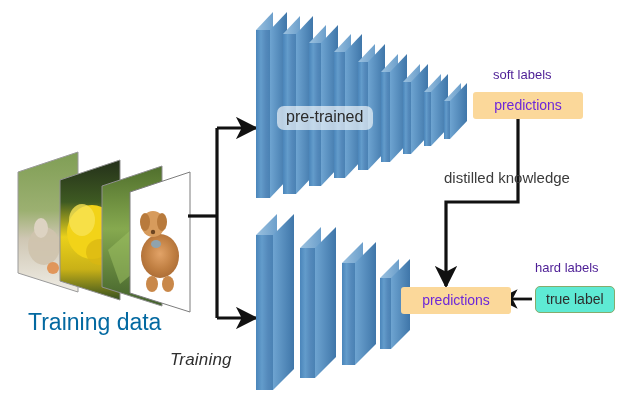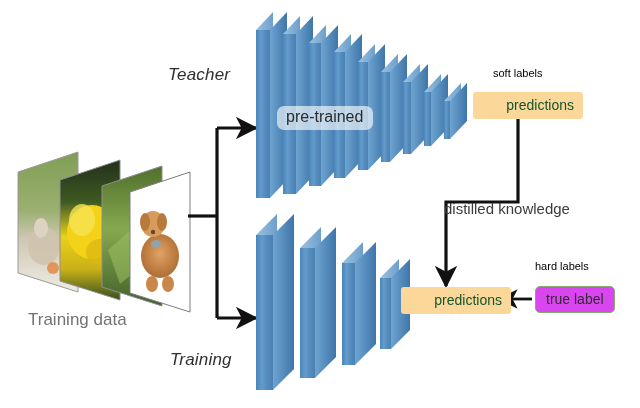--- a/index.html
+++ b/index.html
@@ -20,62 +20,62 @@
   }
   .abs { position: absolute; }
 
   
   .lbl {
     color: #3b3b3b;
     white-space: nowrap;
     line-height: 1;
   }
   .lbl-training {
-    font-size: 17px;
-    color: #737373;
+    font-size: 23px;
+    color: #0369a1;
   }
   .lbl-role {
     font-size: 17px;
     font-style: italic;
     color: #2f2f2f;
     letter-spacing: .2px;
   }
   .lbl-soft, .lbl-hard {
-    font-size: 11px;
-    color: #000000;
+    font-size: 13px;
+    color: #4c1d95;
   }
   .lbl-distilled {
     font-size: 15px;
     color: #3b3b3b;
   }
 
   
   .net-pill {
     font-size: 16px;
     color: #2b2b2b;
     background: rgba(255,255,255,0.62);
     border-radius: 7px;
     padding: 3px 10px 4px 9px;
     white-space: nowrap;
     line-height: 1.05;
   }
 
   
   .box-pred {
     background: #fbd89a;
-    color: #14532d;
+    color: #6d28d9;
     font-size: 14px;
     padding: 6px 9px;
     border-radius: 3px;
     white-space: nowrap;
-    text-align: right;
+    text-align: center;
     line-height: 1.05;
   }
   .box-true {
-    background: #d946ef;
+    background: #5eead4;
     border: 1px solid #86ab6c;
     color: #2d2d2d;
     font-size: 14px;
     padding: 5px 10px;
     border-radius: 5px;
     white-space: nowrap;
     text-align: right;
     line-height: 1.05;
   }
 
@@ -261,32 +261,31 @@
       <path d="M 518 118 L 518 202 L 446 202 L 446 286" marker-end="url(#arrowFilled)"></path>
     </g>
 
     <g stroke="#111111" stroke-width="2.8" fill="none">
       <path d="M 532 299 L 500 299" marker-end="url(#arrowFilled)"></path>
     </g>
   </svg>
 
   <div class="abs lbl lbl-training" style="left:28px; top:311px;">Training data</div>
 
-  <div class="abs lbl lbl-role" style="left:168px; top:66px;">Teacher</div>
 
   <div class="abs lbl lbl-role" style="left:170px; top:351px;">Training</div>
 
   <div class="abs net-pill txt-layer" style="left:277px; top:106px;">pre-trained</div>
 
 
   <div class="abs lbl lbl-soft txt-layer" style="left:493px; top:68px;">soft labels</div>
 
   <div class="abs box-pred txt-layer" style="left:473px; top:92px; width:92px;">predictions</div>
 
-  <div class="abs lbl lbl-distilled txt-layer" style="left:444px; top:170px;margin-top:31px;">distilled knowledge</div>
+  <div class="abs lbl lbl-distilled txt-layer" style="left:444px; top:170px;">distilled knowledge</div>
 
   <div class="abs box-pred txt-layer" style="left:401px; top:287px; width:92px;">predictions</div>
 
   <div class="abs lbl lbl-hard txt-layer" style="left:535px; top:261px;text-align:right;">hard labels</div>
 
   <div class="abs box-true txt-layer" style="left:535px; top:286px;">true label</div>
 
 </div>
 
 </body></html>

